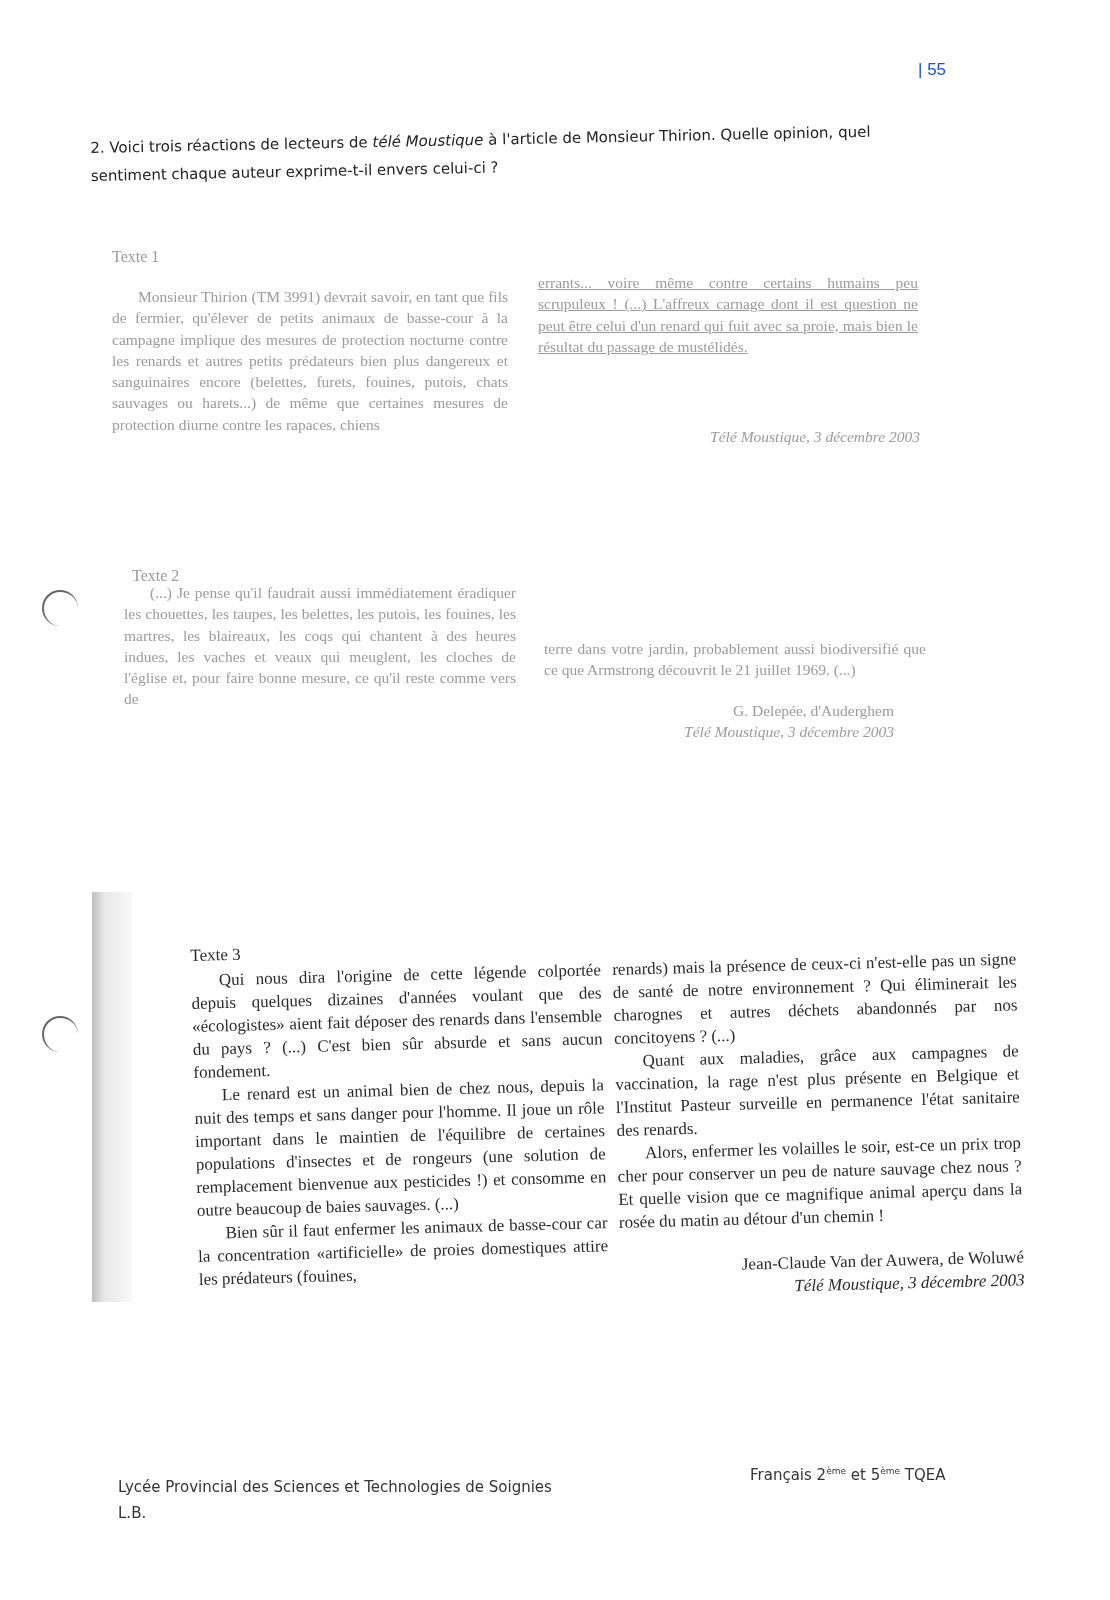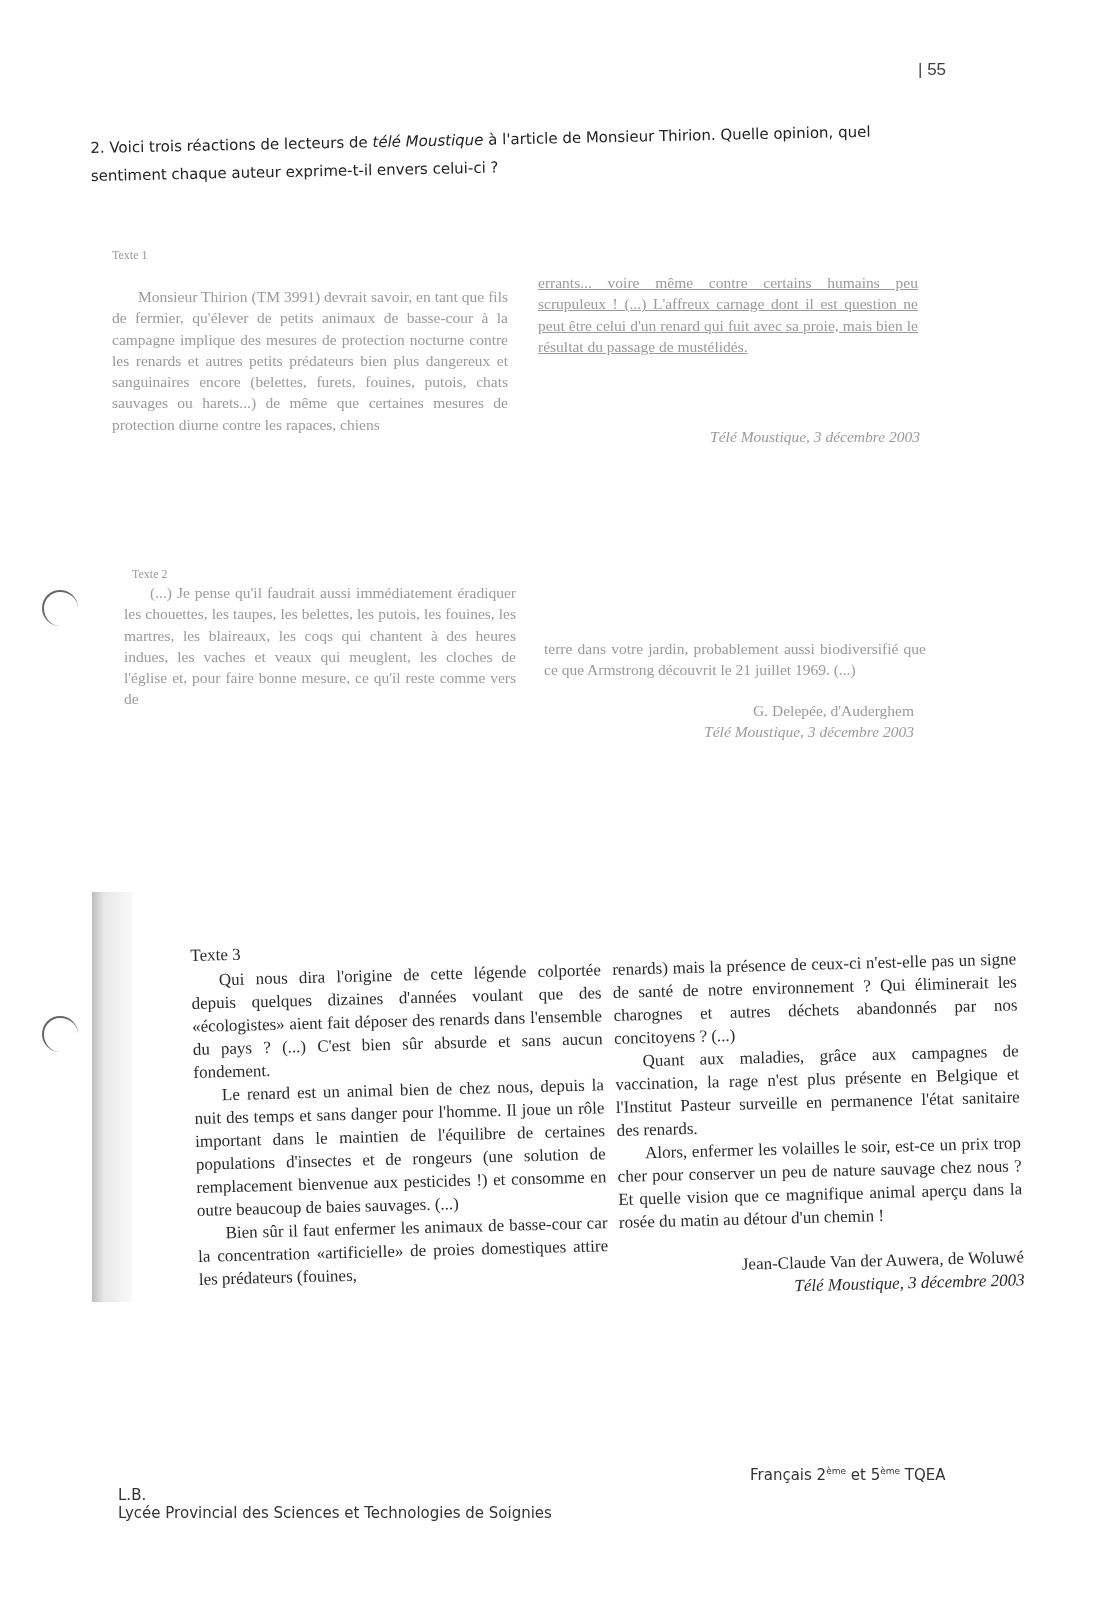--- a/index.html
+++ b/index.html
@@ -1,24 +1,24 @@
 <!DOCTYPE html>
 <html><head>
 <meta charset="utf-8">
 <style>
   html, body { margin: 0; padding: 0; }
   body { width: 1110px; height: 1600px; background: #ffffff; position: relative; overflow: hidden; color: #222; }
   .abs { position: absolute; }
-  .page-num { left: 918px; top: 60px; font-family: "Liberation Sans", sans-serif; font-size: 17px; color: #404040; }
+  .page-num { left: 918px; top: 60px; font-family: "Liberation Sans", sans-serif; font-size: 17px; color: #1d4ed8; }
   .question { left: 90px; top: 134px; width: 850px; font-family: "DejaVu Sans", sans-serif; font-size: 15px; line-height: 28px; color: #222; transform: rotate(-1.2deg); transform-origin: left top; }
   .question i { font-style: italic; }
   .faded { color: #9a9a9a; font-family: "Liberation Serif", serif; font-size: 15.5px; line-height: 21.3px; }
   .col { text-align: justify; }
   .col p { margin: 0; text-indent: 26px; }
-  .title-faint { font-family: "Liberation Serif", serif; font-size: 12px; color: #9a9a9a; }
+  .title-faint { font-family: "Liberation Serif", serif; font-size: 16px; color: #9a9a9a; }
   .sig { text-align: right; }
   .sig i { font-style: italic; }
   .texte3 { font-family: "Liberation Serif", serif; font-size: 17px; line-height: 23px; color: #2a2a2a; transform: rotate(-1.5deg); transform-origin: left top; }
   .texte3 p { margin: 0; text-indent: 28px; }
   .footer { font-family: "DejaVu Sans", sans-serif; font-size: 15px; color: #333; }
   .scanmark { background: linear-gradient(to right, #444, #bbb 30%, #eee); }
   .hole { width: 34px; height: 34px; border-left: 2px solid #666; border-top: 2px solid #666; border-radius: 50%; }
 </style>
 </head>
 <body>
@@ -40,21 +40,21 @@
   <div><i>Télé Moustique, 3 décembre 2003</i></div>
 </div>
 
 <div class="abs title-faint" style="left:132px; top:567px;">Texte 2</div>
 <div class="abs col faded" style="left:124px; top:582px; width:392px;">
   <p>(...) Je pense qu'il faudrait aussi immédiatement éradiquer les chouettes, les taupes, les belettes, les putois, les fouines, les martres, les blaireaux, les coqs qui chantent à des heures indues, les vaches et veaux qui meuglent, les cloches de l'église et, pour faire bonne mesure, ce qu'il reste comme vers de</p>
 </div>
 <div class="abs col faded" style="left:544px; top:598px; width:382px;margin-top:40px;">
   <p style="text-indent:0">terre dans votre jardin, probablement aussi biodiversifié que ce que Armstrong découvrit le 21 juillet 1969. (...)</p>
 </div>
-<div class="abs faded sig" style="left:568px; top:700px; width:346px;">
+<div class="abs faded sig" style="left:548px; top:700px; width:346px;">
   <div>G. Delepée, d'Auderghem</div>
   <div><i>Télé Moustique, 3 décembre 2003</i></div>
 </div>
 
 <div class="abs scanmark" style="left:92px; top:892px; width:40px; height:410px; opacity:0.35;"></div>
 <div class="abs hole" style="left:42px; top:590px;"></div>
 <div class="abs hole" style="left:42px; top:1016px;"></div>
 
 <div class="abs texte3" style="left:190px; top:944px; width:410px;">
   <div style="font-size:17px; margin-bottom:2px;">Texte 3</div>
@@ -70,18 +70,18 @@
     <p>Quant aux maladies, grâce aux campagnes de vaccination, la rage n'est plus présente en Belgique et l'Institut Pasteur surveille en permanence l'état sanitaire des renards.</p>
     <p>Alors, enfermer les volailles le soir, est-ce un prix trop cher pour conserver un peu de nature sauvage chez nous ? Et quelle vision que ce magnifique animal aperçu dans la rosée du matin au détour d'un chemin !</p>
   </div>
   <div class="sig" style="margin-top:22px;">
     <div>Jean-Claude Van der Auwera, de Woluwé</div>
     <div><i>Télé Moustique, 3 décembre 2003</i></div>
   </div>
 </div>
 
 <div class="abs footer" style="left:118px; top:1478px;">
+  <div>Lycée Provincial des Sciences et Technologies de Soignies</div>
   <div style="margin-top:8px;">L.B.</div>
-  <div>Lycée Provincial des Sciences et Technologies de Soignies</div>
 </div>
 <div class="abs footer" style="left:750px; top:1466px;">
   <span>Français 2</span><sup style="font-size:9px">ème</sup><span> et 5</span><sup style="font-size:9px">ème</sup><span> TQEA</span>
 </div>
 
 </body></html>

